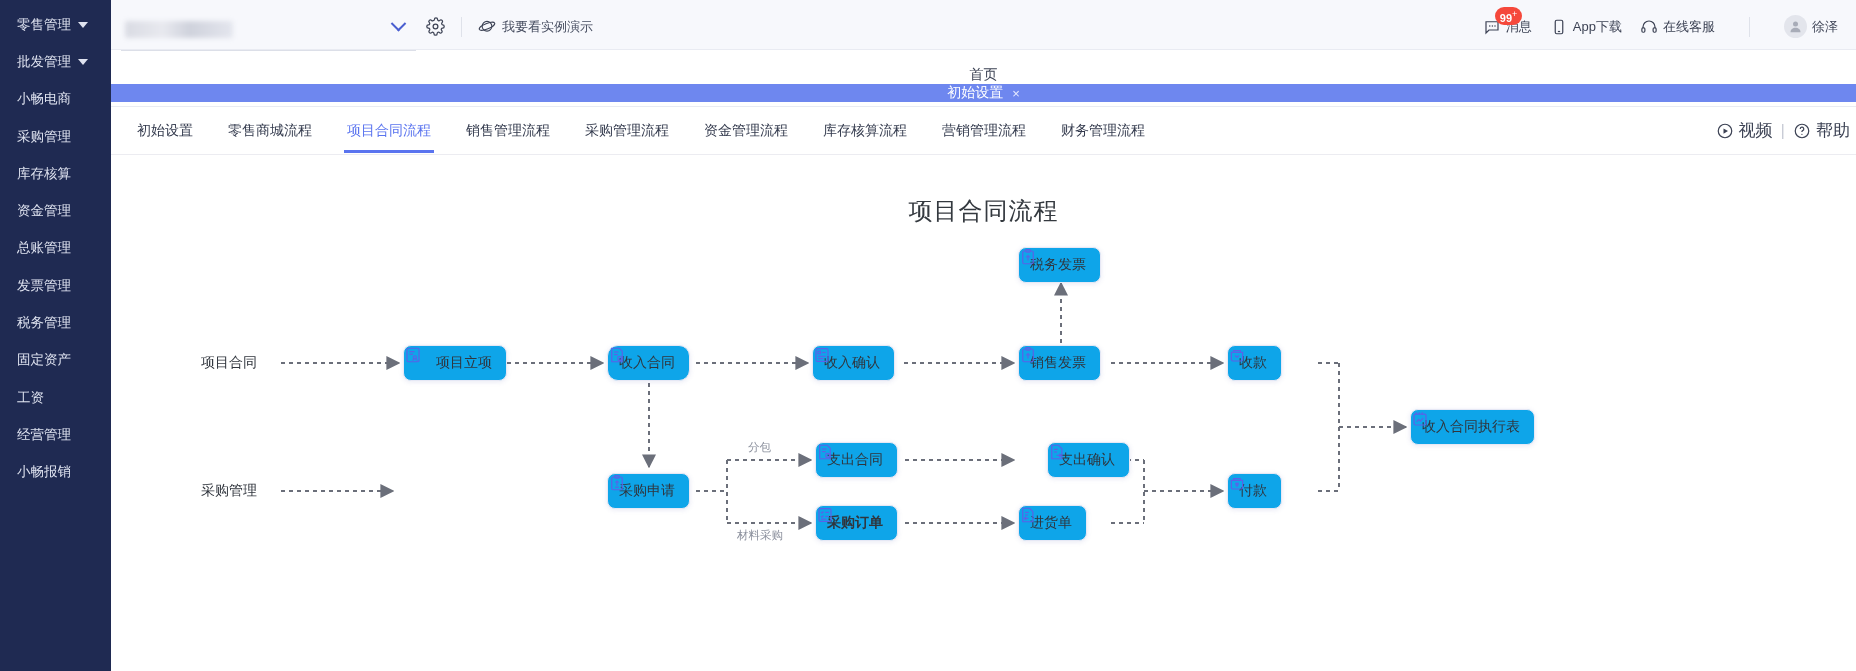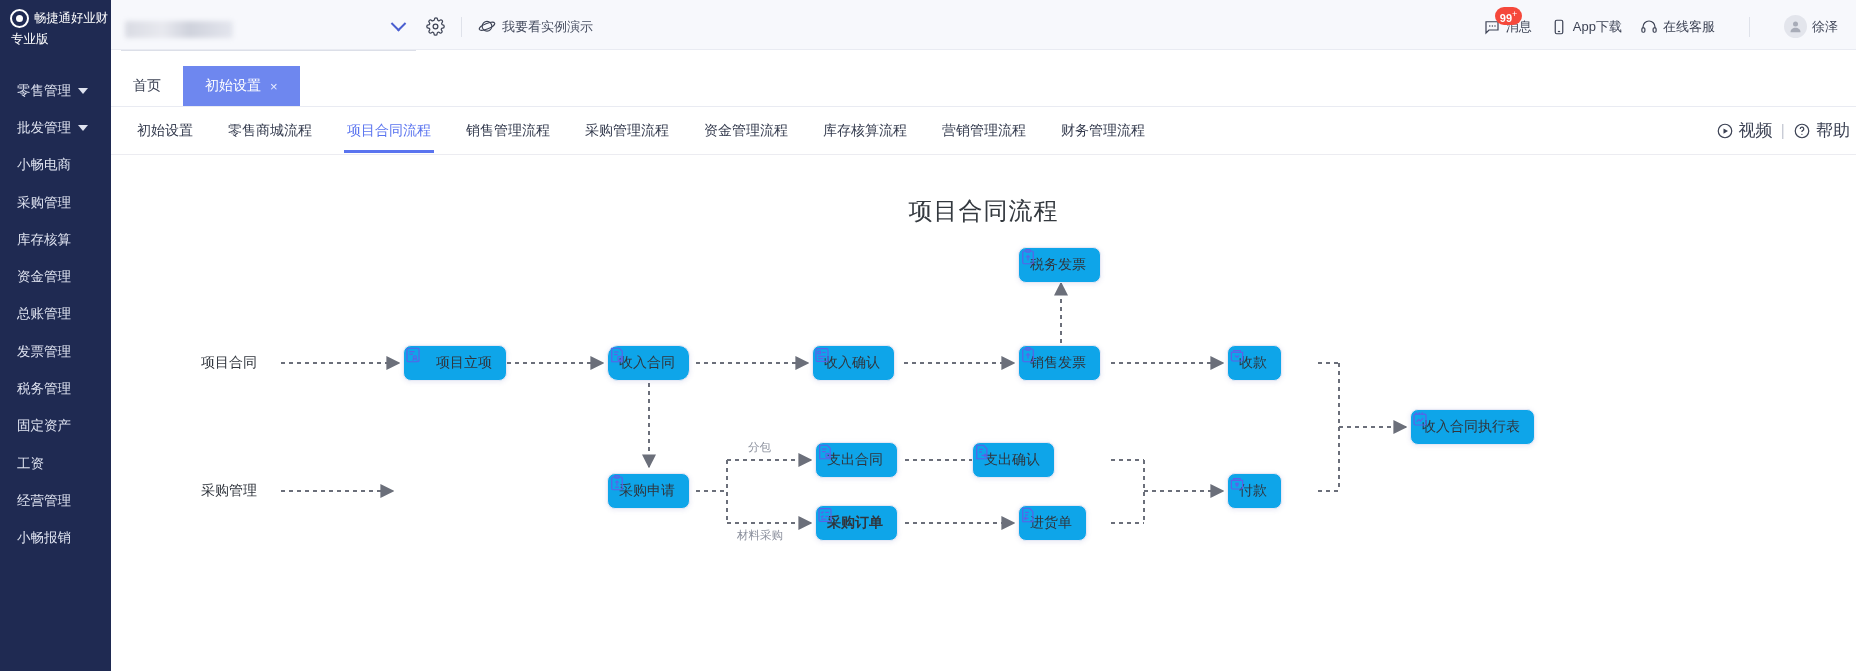--- a/index.html
+++ b/index.html
@@ -94,20 +94,21 @@
     width: 23px; height: 23px; border-radius: 50%; background: #e3e5ec;
     display: flex; align-items: center; justify-content: center; flex: none;
   }
   .user-name { color: #3c4254; font-size: 13px; }
 
   
   .pagetabs {
     position: absolute; left: 111px; top: 66px; right: 0; height: 41px;
     background: #ffffff; display: flex; align-items: stretch;
     border-bottom: 1px solid #e9ebf2;
+    flex-direction: column;
   }
   .ptab {
     display: flex; align-items: center; justify-content: center;
     padding: 0 22px; font-size: 14px; color: #3c4254; cursor: pointer;
     white-space: nowrap;
   }
   .ptab.active { background: #6e87ef; color: #ffffff; }
   .ptab .x {
     margin-left: 9px; font-size: 13px; color: #e8ecff; line-height: 1;
   }
@@ -164,27 +165,20 @@
   .edgelabel {
     position: absolute; font-size: 11.5px; color: #8a8f9c; white-space: nowrap;
   }
 </style>
 </head>
 <body>
 
 <div id="app">
 
   <div class="sidebar">
-    <div class="logo-box">
-      <div class="logo-row">
-        <div class="logo-mark"></div>
-        <div class="logo-text">畅捷通好业财</div>
-      </div>
-      <div class="logo-sub">专业版</div>
-    </div>
     <div class="side-list">
       <div class="side-item">
         <span>零售管理</span>
         <span class="caret-down"></span>
       </div>
       <div class="side-item">
         <span>批发管理</span>
         <span class="caret-down"></span>
       </div>
       <div class="side-item">
@@ -479,21 +473,21 @@
       <div class="node" style="left:704px; top:287px;">
         <svg class="ico" viewBox="0 0 24 24" fill="none" stroke="#5a62e8" stroke-width="1.6">
           <path d="M5 3h10l4 4v14H5z"></path>
             <line x1="8" y1="8" x2="14" y2="8"></line>
             <line x1="8" y1="11.5" x2="13" y2="11.5"></line>
             <circle cx="15.5" cy="16.5" r="2.6"></circle>
         </svg>
         <span class="nlabel">支出合同</span>
       </div>
 
-      <div class="node" style="left:861px; top:287px;">
+      <div class="node" style="left:936px; top:287px;">
         <svg class="ico" viewBox="0 0 24 24" fill="none" stroke="#5a62e8" stroke-width="1.6">
           <path d="M5 3h9l4.5 4.5V21H5z"></path>
             <line x1="8" y1="8.5" x2="13" y2="8.5"></line>
             <line x1="8" y1="12" x2="12" y2="12"></line>
             <path d="M11.5 16.5h5.5"></path>
             <path d="M15 14.4l2.2 2.1-2.2 2.1"></path>
         </svg>
         <span class="nlabel">支出确认</span>
       </div>
 

